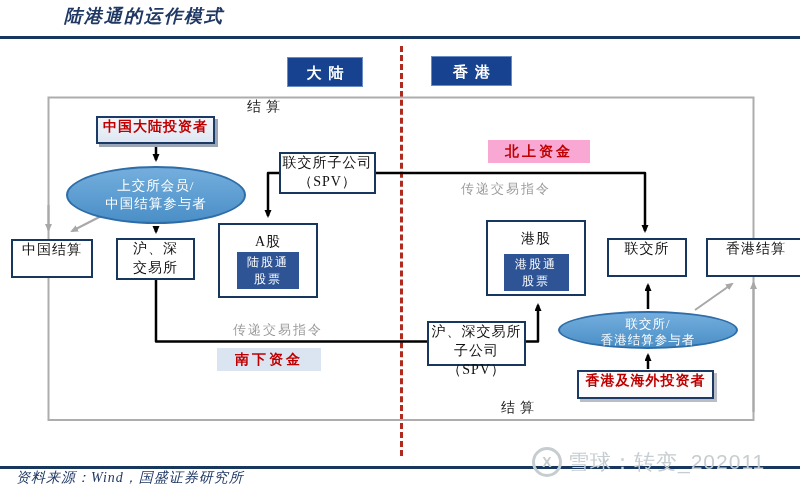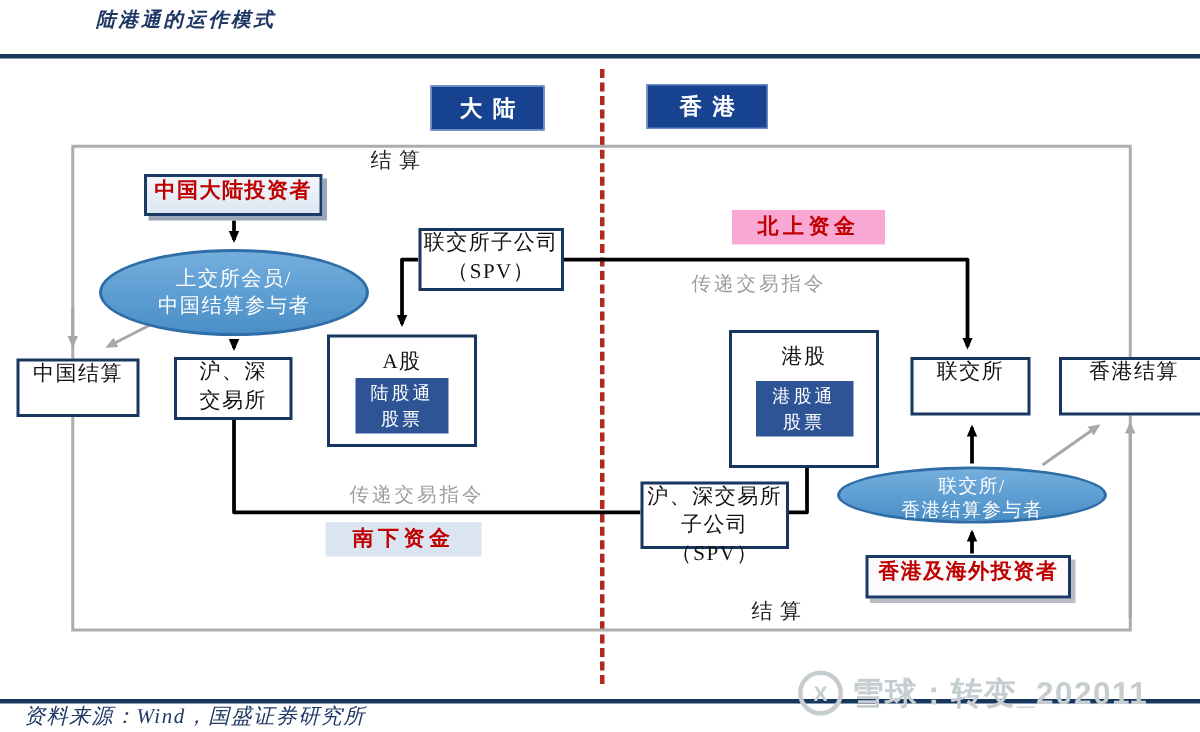--- a/index.html
+++ b/index.html
@@ -1,18 +1,18 @@
 <!DOCTYPE html>
 <html><head>
 <meta charset="utf-8">
 <style>
   html,body{margin:0;padding:0;background:#fff;}
   .stage{position:relative;width:800px;height:488px;background:#fff;overflow:hidden;
          font-family:"Liberation Serif",serif;color:#111;}
-  .title{position:absolute;left:64px;top:4px;font-size:13px;font-weight:bold;font-style:italic;
+  .title{position:absolute;left:64px;top:4px;font-size:18px;font-weight:bold;font-style:italic;
          color:#1f3864;letter-spacing:2px;}
   .hr{position:absolute;left:0;width:800px;height:3px;background:#17375e;}
   .hr.top{top:36px;}
   .hr.bottom{top:466px;}
   .dash{position:absolute;left:400px;top:46px;height:410px;width:0;
         border-left:3px dashed #b02a1e;z-index:1;}
   .wires{position:absolute;left:0;top:0;z-index:2;}
   .node{position:absolute;z-index:3;box-sizing:border-box;}
   .hdr{height:30px;line-height:30px;text-align:center;background:#16428f;color:#fff;
        font-size:15px;font-weight:bold;letter-spacing:7px;text-indent:7px;
@@ -36,21 +36,21 @@
   .fund.south{background:#dbe5f1;}
   .graylbl{color:#9c9c9c;font-size:13px;letter-spacing:2px;text-align:center;}
   .settle{font-size:14px;letter-spacing:5px;color:#222;}
   .source{position:absolute;left:16px;top:469px;font-size:14px;font-style:italic;
           color:#1f3864;letter-spacing:1px;z-index:4;}
   .wm{position:absolute;left:532px;top:447px;z-index:5;color:#c6cdd0;display:flex;
       align-items:center;gap:6px;font-family:"Liberation Sans",sans-serif;}
   .wm-circle{width:24px;height:24px;border:3px solid #c6cdd0;border-radius:50%;
              display:flex;align-items:center;justify-content:center;font-size:14px;
              font-weight:bold;color:#c6cdd0;}
-  .wm-text{font-size:21px;font-weight:bold;letter-spacing:1px;}
+  .wm-text{font-size:21px;font-weight:normal;letter-spacing:1px;}
 </style>
 </head>
 <body>
 
 <div class="stage">
 
   <div class="title">陆港通的运作模式</div>
   <div class="hr top"></div>
   <div class="hr bottom"></div>
   <div class="dash"></div>
@@ -113,21 +113,21 @@
   </div>
 
   <div class="node box" style="left:218px;top:223px;width:100px;height:75px;justify-content:flex-start">
     <div class="share-label" style="margin-top:8px">A股</div>
     <div class="inner-blue" style="width:62px;margin-top:0">
       <div>陆股通</div>
       <div>股票</div>
     </div>
   </div>
 
-  <div class="node box" style="left:486px;top:220px;width:100px;height:92px;justify-content:flex-start">
+  <div class="node box" style="left:486px;top:220px;width:100px;height:76px;justify-content:flex-start">
     <div class="share-label" style="margin-top:8px">港股</div>
     <div class="inner-blue" style="width:65px;margin-top:5px">
       <div>港股通</div>
       <div>股票</div>
     </div>
   </div>
 
   <div class="node box" style="left:607px;top:238px;width:80px;height:39px">
     <span>联交所</span>
   </div>

